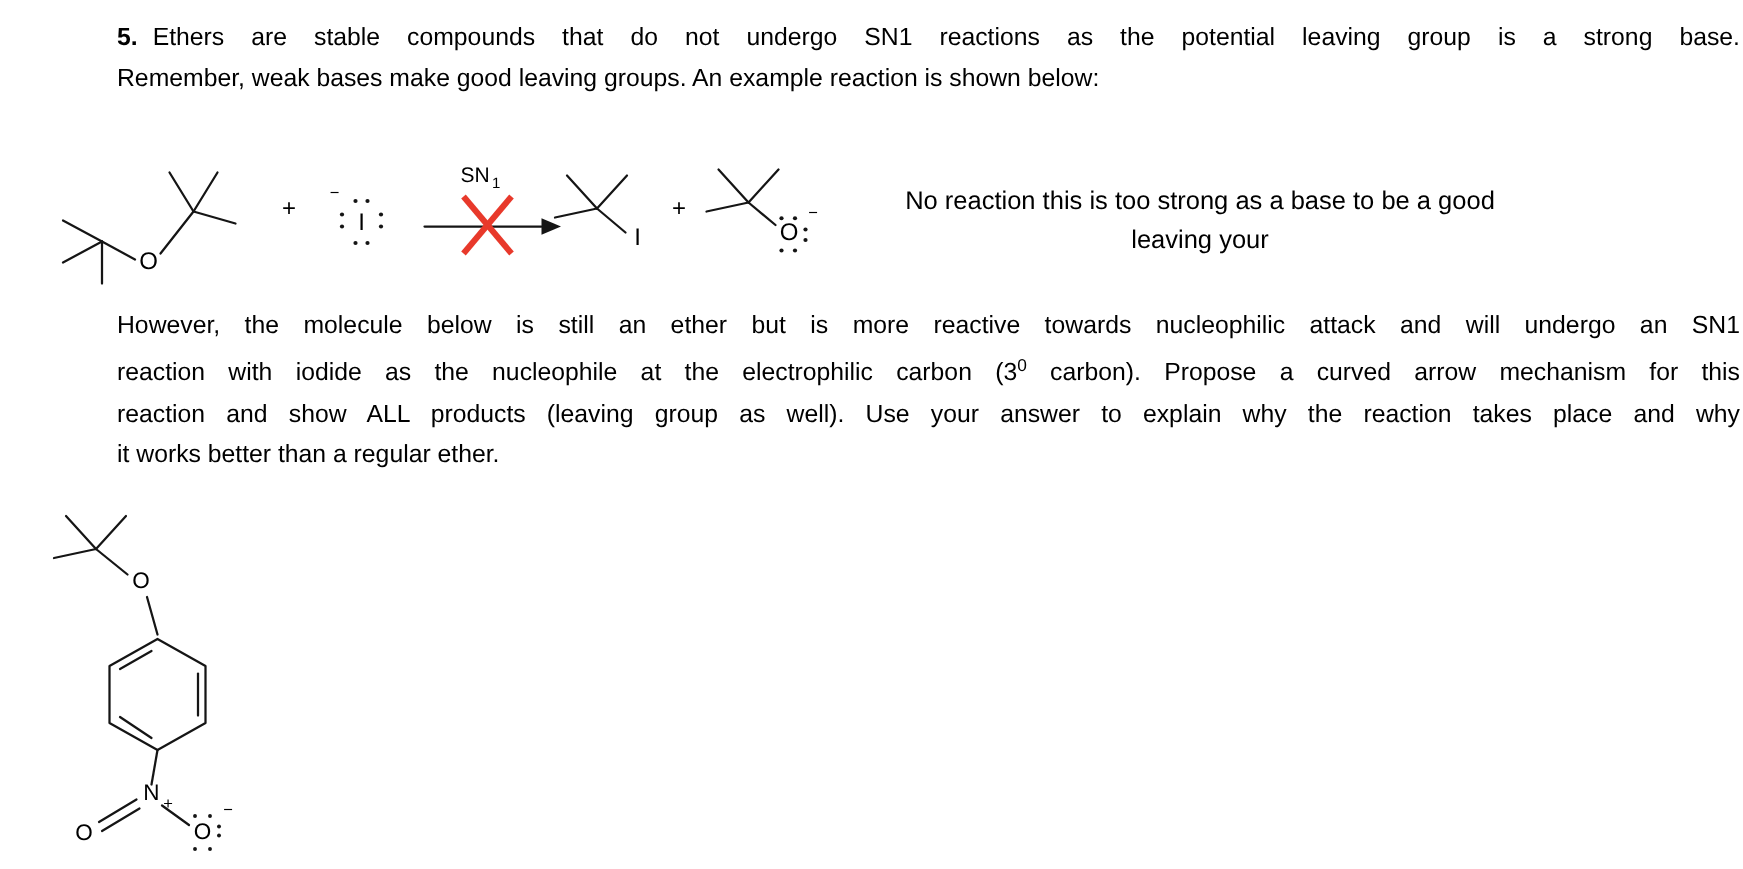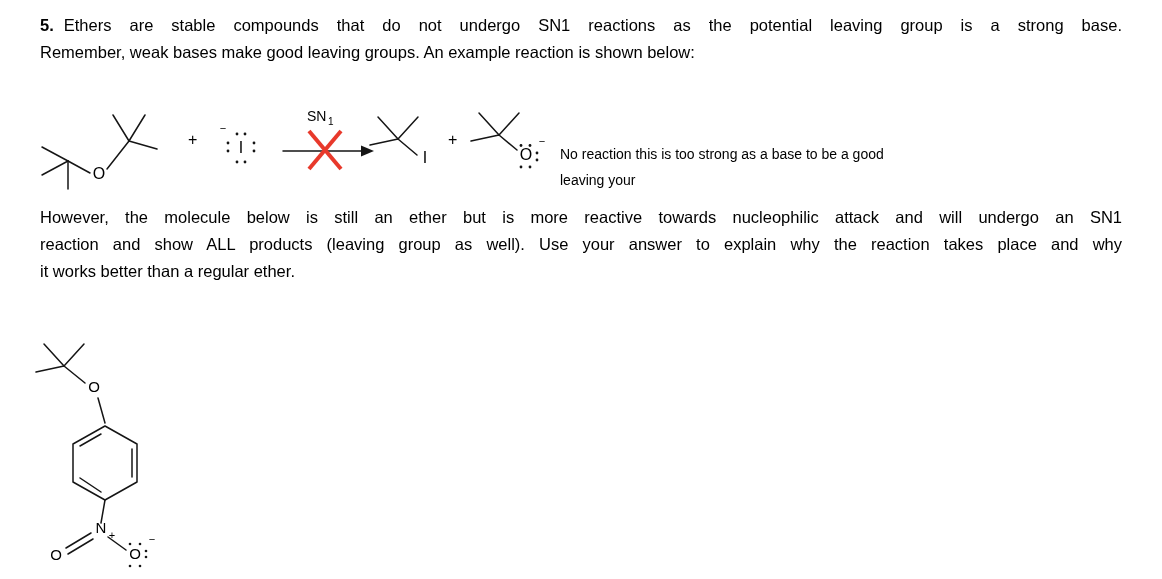--- a/index.html
+++ b/index.html
@@ -1,41 +1,41 @@
 <!DOCTYPE html>
 <html><head>
 <meta charset="utf-8">
 <style>
   html,body { margin:0; padding:0; background:#fff; }
   .page {
     position:relative; width:1162px; height:579px; background:#ffffff;
     font-family:"Liberation Sans", sans-serif; font-size:16.5px; color:#000;
     overflow:hidden;
   }
-  .para { position:absolute; line-height:27px; }
+  .para { position:absolute; line-height:27px;margin-left:38px; }
   .jline { text-align:justify; text-align-last:justify; }
   .qnum { font-weight:700; margin-right:10px; }
   sup.deg { font-size:70%; vertical-align:super; }
 
   .scheme { position:absolute; left:28px; top:85px; width:1110px; height:120px; }
   .scheme svg, .struct svg { position:absolute; overflow:visible; }
   .plus { position:absolute; font-size:16px; color:#000; }
 
   line.bond { stroke:#151515; stroke-width:1.5; stroke-linecap:round; fill:none; }
   polygon.ring { fill:none; stroke:#151515; stroke-width:1.5; stroke-linejoin:round; }
   polygon.ahead { fill:#151515; stroke:none; }
   line.cross { stroke-width:4; stroke-linecap:butt; }
   text.atom { font-size:16px; fill:#000; font-family:"Liberation Sans", sans-serif; }
   text.atom-sm { font-size:15px; fill:#000; font-family:"Liberation Sans", sans-serif; }
   text.lbl { font-size:14px; fill:#000; font-family:"Liberation Sans", sans-serif; }
   text.sub { font-size:10px; fill:#000; font-family:"Liberation Sans", sans-serif; }
   text.charge { font-size:11px; fill:#000; font-family:"Liberation Sans", sans-serif; }
   circle.dot { fill:#151515; stroke:none; }
 
-  .note { position:absolute; left:532px; top:56px; width:480px; line-height:26px; font-size:14px; }
+  .note { position:absolute; left:532px; top:36px; width:480px; line-height:26px; font-size:17px;text-align:center; }
   .struct { position:absolute; left:22px; top:336px; width:165px; height:242px; }
 </style>
 </head>
 <body>
 
 <div class="page">
 
   <div class="para" style="left:40px; top:12px; width:1082px;">
     <div class="jline">
       <b class="qnum">5.</b><span>Ethers are stable compounds that do not undergo SN1 reactions as the potential leaving group is a strong base.</span>
@@ -121,20 +121,23 @@
     </svg>
 
     <div class="note">
       <div>No reaction this is too strong as a base to be a good</div>
       <div>leaving your</div>
     </div>
   </div>
 
   <div class="para" style="left:40px; top:204px; width:1082px;">
     <div class="jline">However, the molecule below is still an ether but is more reactive towards nucleophilic attack and will undergo an SN1</div>
+    <div class="jline">
+      <span>reaction with iodide as the nucleophile at the electrophilic carbon (3</span><sup class="deg">0</sup><span> carbon). Propose a curved arrow mechanism for this</span>
+    </div>
     <div class="jline">reaction and show ALL products (leaving group as well). Use your answer to explain why the reaction takes place and why</div>
     <div>it works better than a regular ether.</div>
   </div>
 
   <div class="struct">
     <svg style="left:0; top:0;" width="165" height="242">
       <g>
         <line class="bond" x1="42" y1="30" x2="22" y2="8"></line>
         <line class="bond" x1="42" y1="30" x2="62" y2="8"></line>
         <line class="bond" x1="42" y1="30" x2="14" y2="36"></line>

